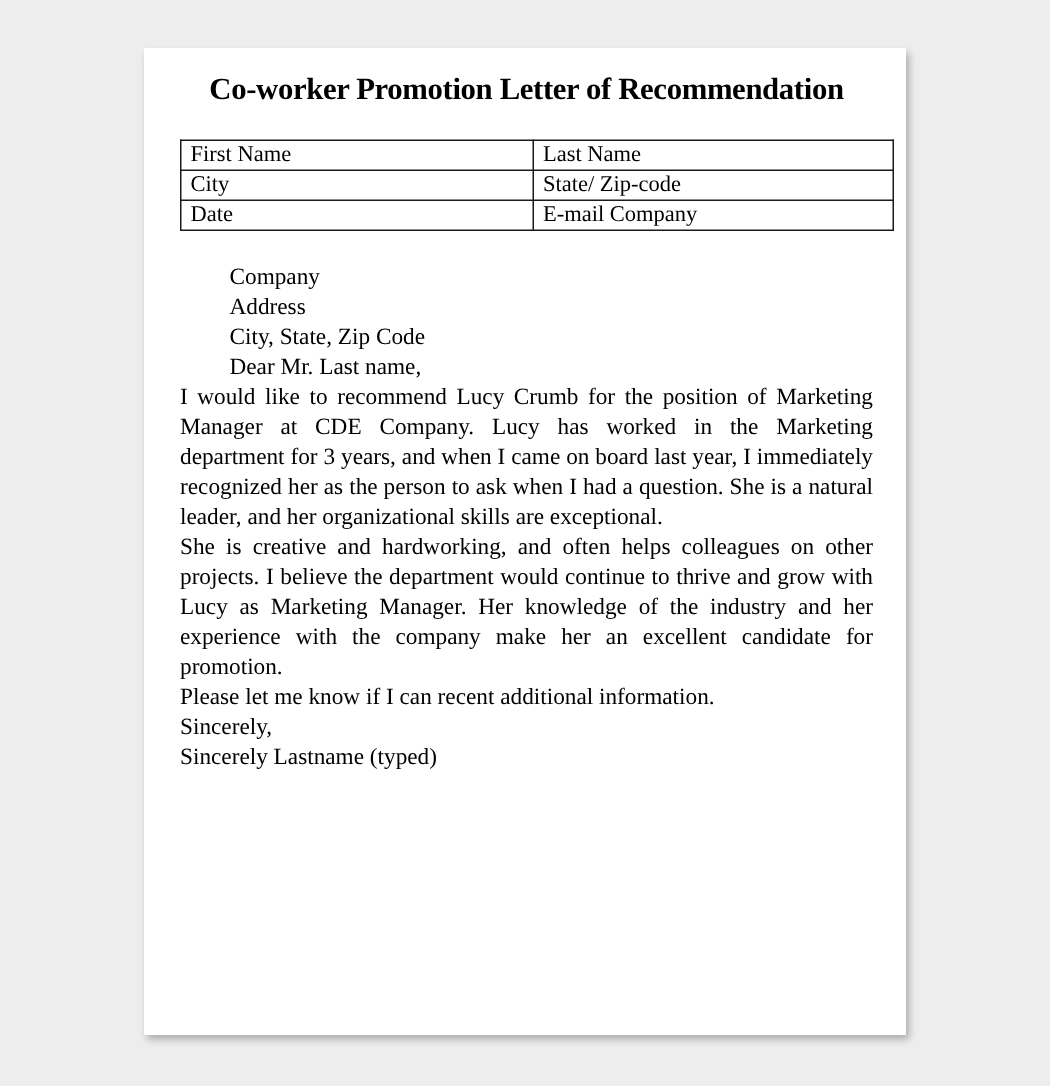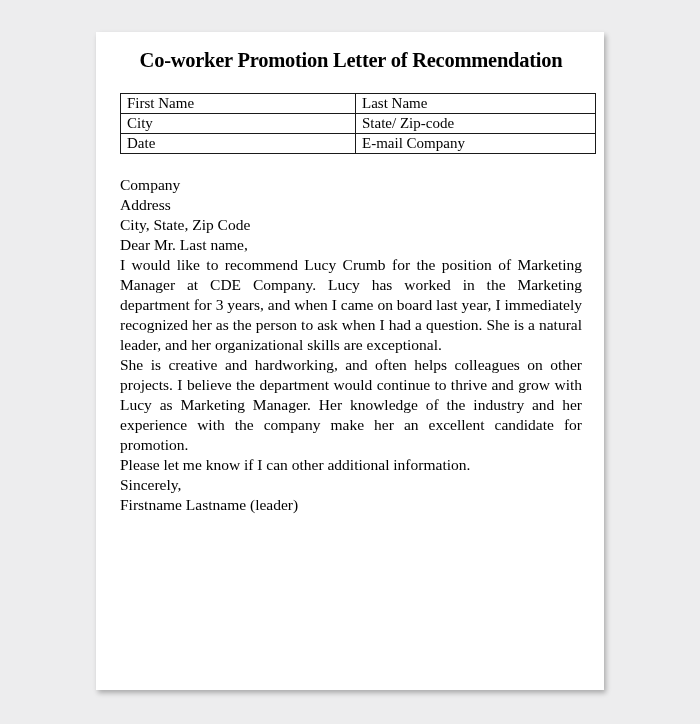--- a/index.html
+++ b/index.html
@@ -65,20 +65,21 @@
   }
   #info-table td.col-left  { width: 228px; }
   #info-table td.col-right { width: 233px; }
 
   
   .addr-block {
     margin-top: 21px;
     font-size: 15.5px;
     line-height: 20px;
     color: #000;
+    margin-left: 33px;
   }
   .addr-line { white-space: nowrap; }
 
   .para {
     font-size: 15.5px;
     line-height: 20px;
     color: #000;
     text-align: justify;
     text-justify: inter-word;
     margin: 0;
@@ -124,19 +125,19 @@
       <div class="addr-line">City, State, Zip Code</div>
       <div class="addr-line">Dear Mr. Last name,</div>
     </div>
 
     <p class="para spaced-before">I would like to recommend Lucy Crumb for the position of Marketing Manager at CDE Company. Lucy has worked in the Marketing department for 3 years, and when I came on board last year, I immediately recognized her as the person to ask when I had a question. She is a natural leader, and her organizational skills are exceptional.</p>
 
 
     <p class="para spaced-before">She is creative and hardworking, and often helps colleagues on other projects. I believe the department would continue to thrive and grow with Lucy as Marketing Manager. Her knowledge of the industry and her experience with the company make her an excellent candidate for promotion.</p>
 
     <div class="closing-block">
-      <div class="closing-line">Please let me know if I can other additional information.</div>
+      <div class="closing-line">Please let me know if I can recent additional information.</div>
       <div class="closing-line">Sincerely,</div>
-      <div class="closing-line">Firstname Lastname (leader)</div>
+      <div class="closing-line">Sincerely Lastname (typed)</div>
     </div>
 
   </div>
 </div>
 
 </body></html>

